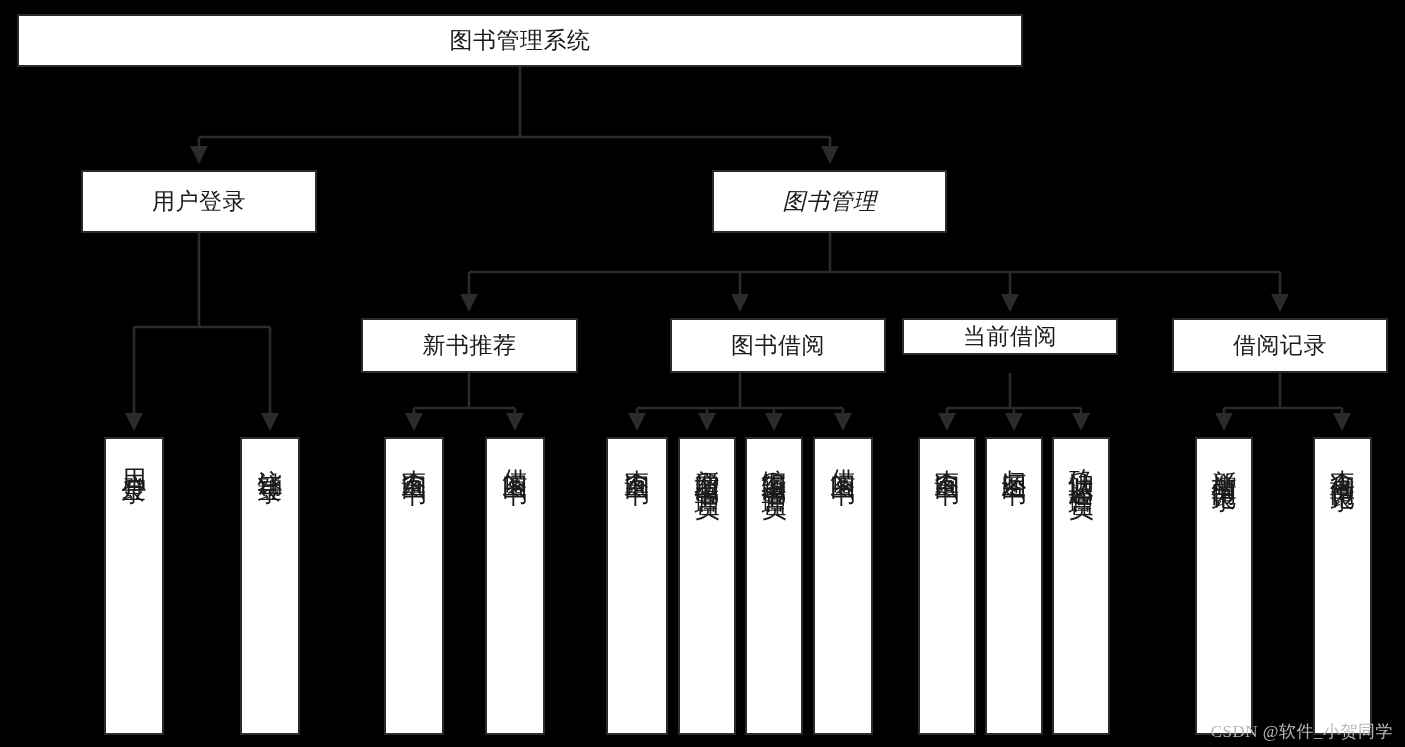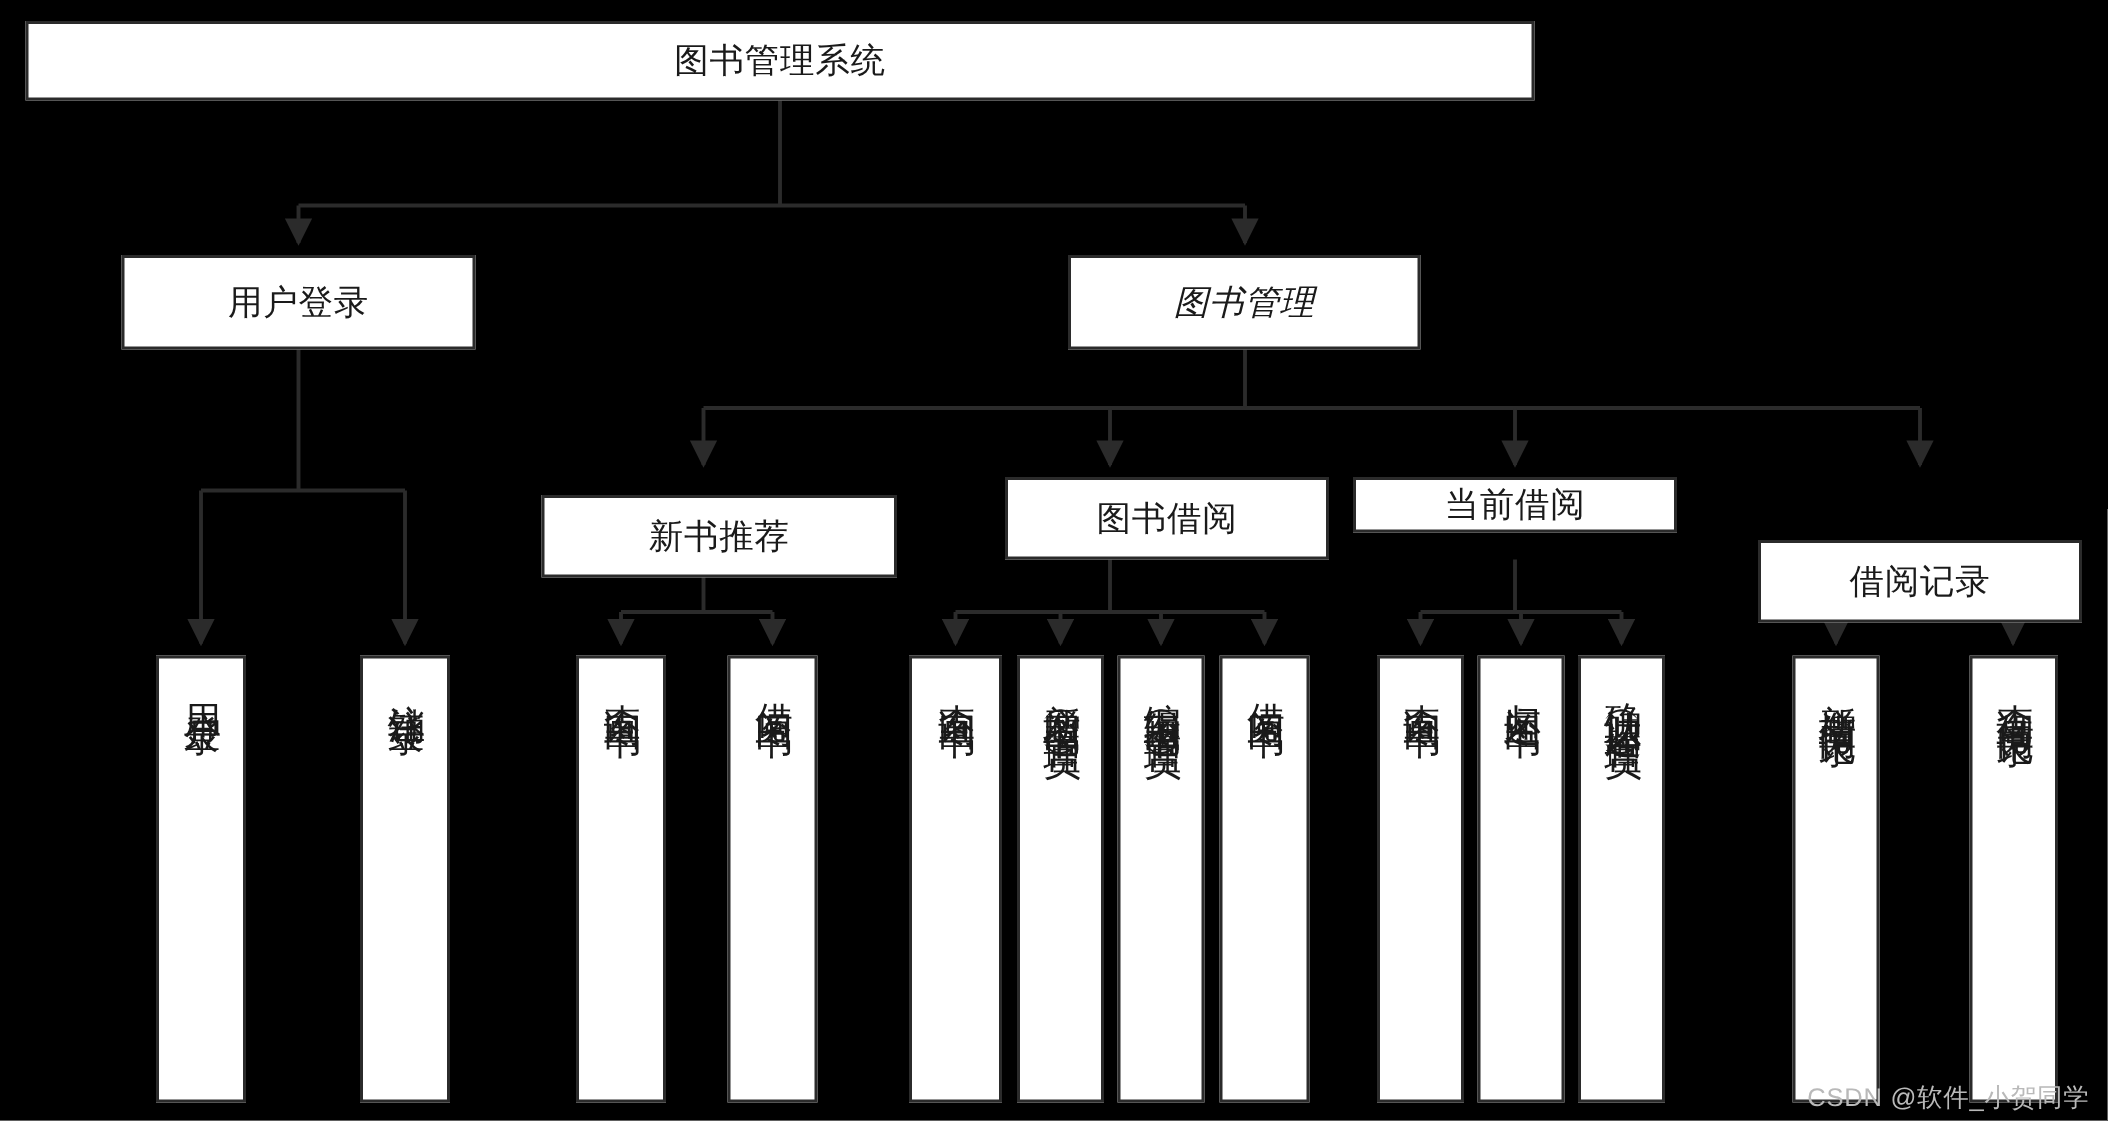--- a/index.html
+++ b/index.html
@@ -65,20 +65,21 @@
     white-space: normal;
   }
   #watermark {
     position: absolute;
     right: 12px;
     bottom: 4px;
     font-size: 17px;
     color: #b9b9b9;
     letter-spacing: 0.5px;
     white-space: nowrap;
+    font-family: Liberation Serif, serif;
   }
 </style>
 </head>
 <body>
 
 <div id="diagram-root">
 
   <svg id="connectors" viewBox="0 0 1405 747" xmlns="http://www.w3.org/2000/svg">
     <defs>
       <marker id="arrow" viewBox="0 0 10 10" refX="9" refY="5" markerWidth="7" markerHeight="7" orient="auto-start-reverse">
@@ -133,30 +134,30 @@
     <span class="node-label">图书管理系统</span>
   </div>
 
   <div class="node horizontal" id="node-l1-0" style="left: 81px; top: 170px; width: 236px; height: 63px;">
     <span class="node-label">用户登录</span>
   </div>
   <div class="node horizontal" id="node-l1-1" style="left: 712px; top: 170px; width: 235px; height: 63px; font-style: italic;">
     <span class="node-label">图书管理</span>
   </div>
 
-  <div class="node horizontal" id="node-l2-0" style="left: 361px; top: 318px; width: 237px; height: 55px; margin-top: 12px;">
+  <div class="node horizontal" id="node-l2-0" style="left: 361px; top: 318px; width: 217px; height: 55px;">
     <span class="node-label">新书推荐</span>
   </div>
   <div class="node horizontal" id="node-l2-1" style="left: 632px; top: 318px; width: 216px; height: 55px; margin-left: 38px;">
     <span class="node-label">图书借阅</span>
   </div>
   <div class="node horizontal" id="node-l2-2" style="left: 902px; top: 318px; width: 216px; height: 37px;">
     <span class="node-label">当前借阅</span>
   </div>
-  <div class="node horizontal" id="node-l2-3" style="left: 1172px; top: 318px; width: 216px; height: 55px; margin-top: 42px;">
+  <div class="node horizontal" id="node-l2-3" style="left: 1172px; top: 318px; width: 216px; height: 55px;">
     <span class="node-label">借阅记录</span>
   </div>
 
   <div class="node vertical" id="node-leaf-0" style="left: 104px; top: 437px; width: 60px; height: 298px;">
     <span class="node-label">用户登录</span>
   </div>
   <div class="node vertical" id="node-leaf-1" style="left: 240px; top: 437px; width: 60px; height: 298px;">
     <span class="node-label">注销登录</span>
   </div>
   <div class="node vertical" id="node-leaf-2" style="left: 384px; top: 437px; width: 60px; height: 298px;">

